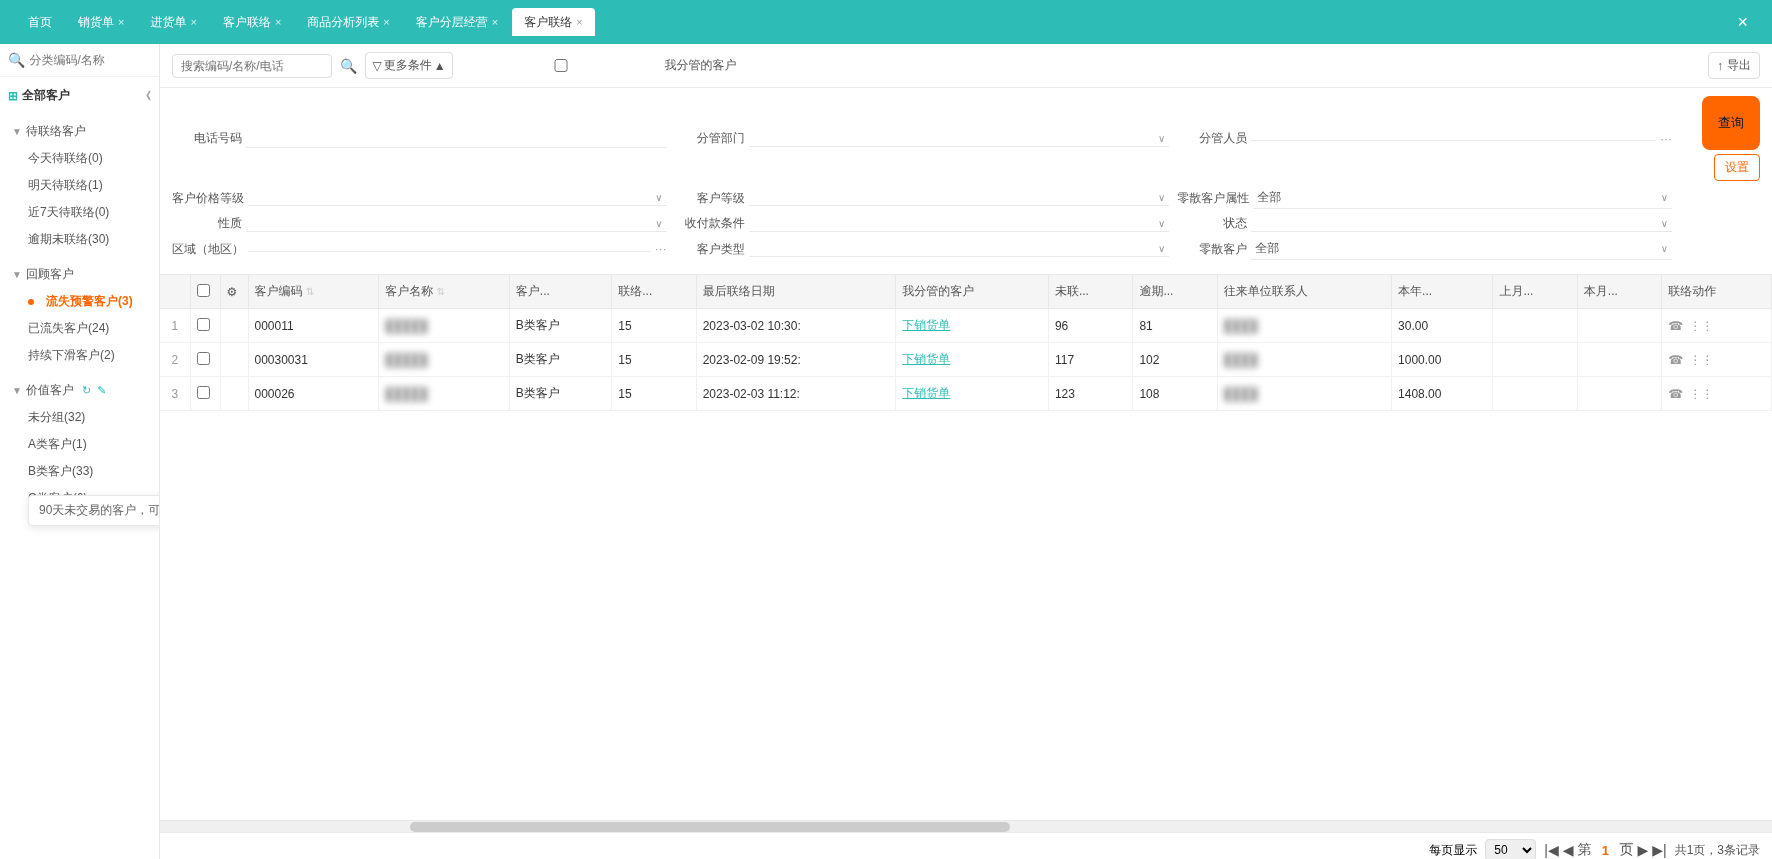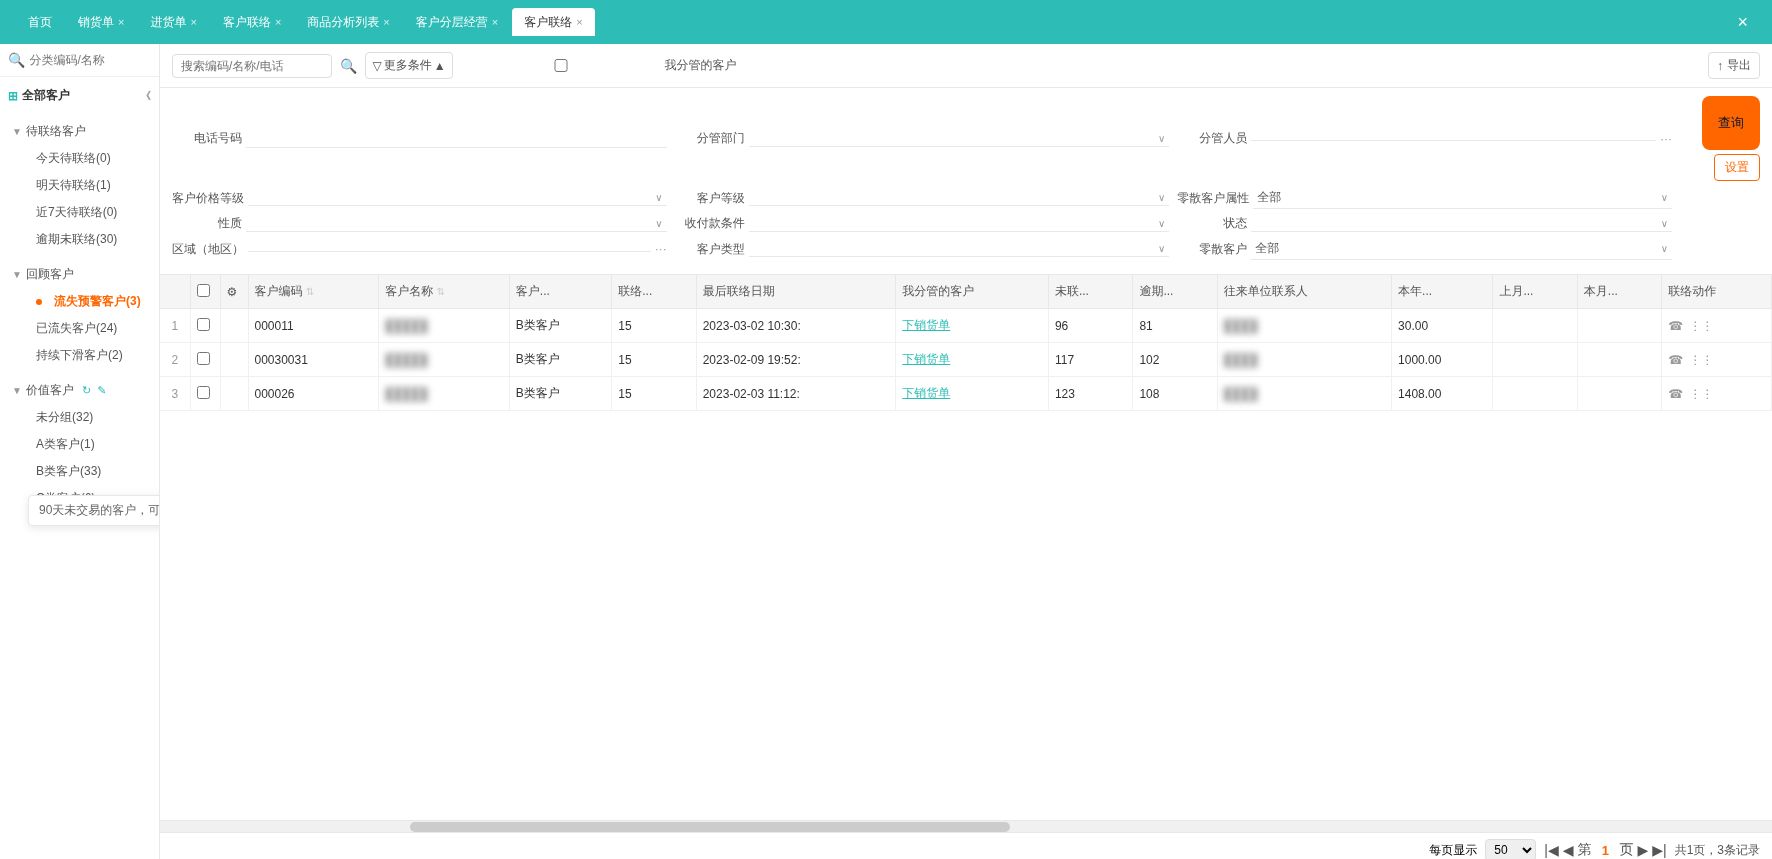--- a/index.html
+++ b/index.html
@@ -92,21 +92,21 @@
       display: flex;
       align-items: center;
       padding: 5px 8px 5px 12px;
       color: #555;
       font-size: 12px;
       gap: 4px;
       cursor: pointer;
     }
     .sidebar-group-title .arrow { color: #999; font-size: 10px; }
     .sidebar-item {
-      padding: 5px 8px 5px 36px;
+      padding: 5px 8px 5px 28px;
       color: #555;
       cursor: pointer;
       display: flex;
       align-items: center;
       gap: 4px;
     }
     .sidebar-item.active {
       color: #ff6600;
       font-weight: bold;
       gap: 12px;

